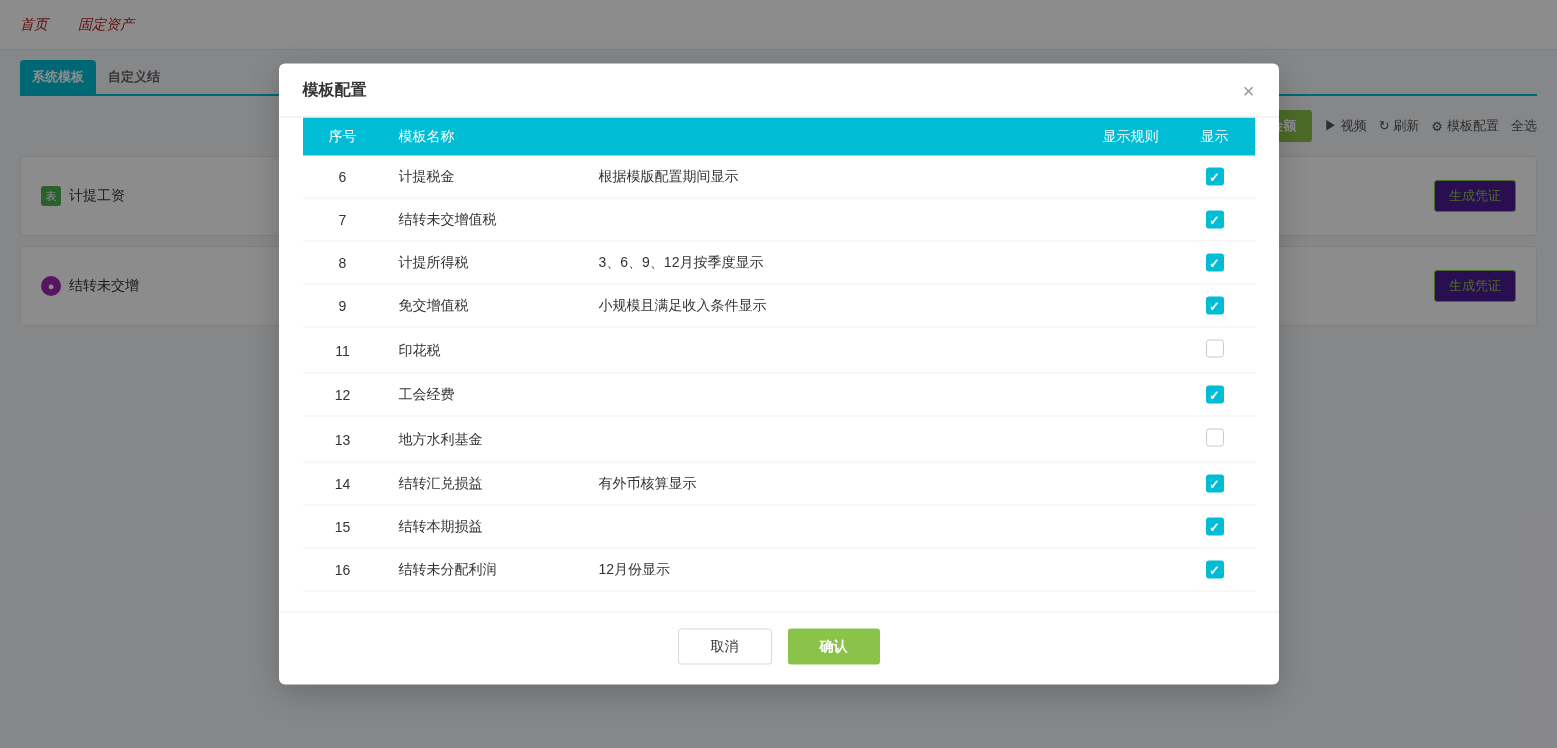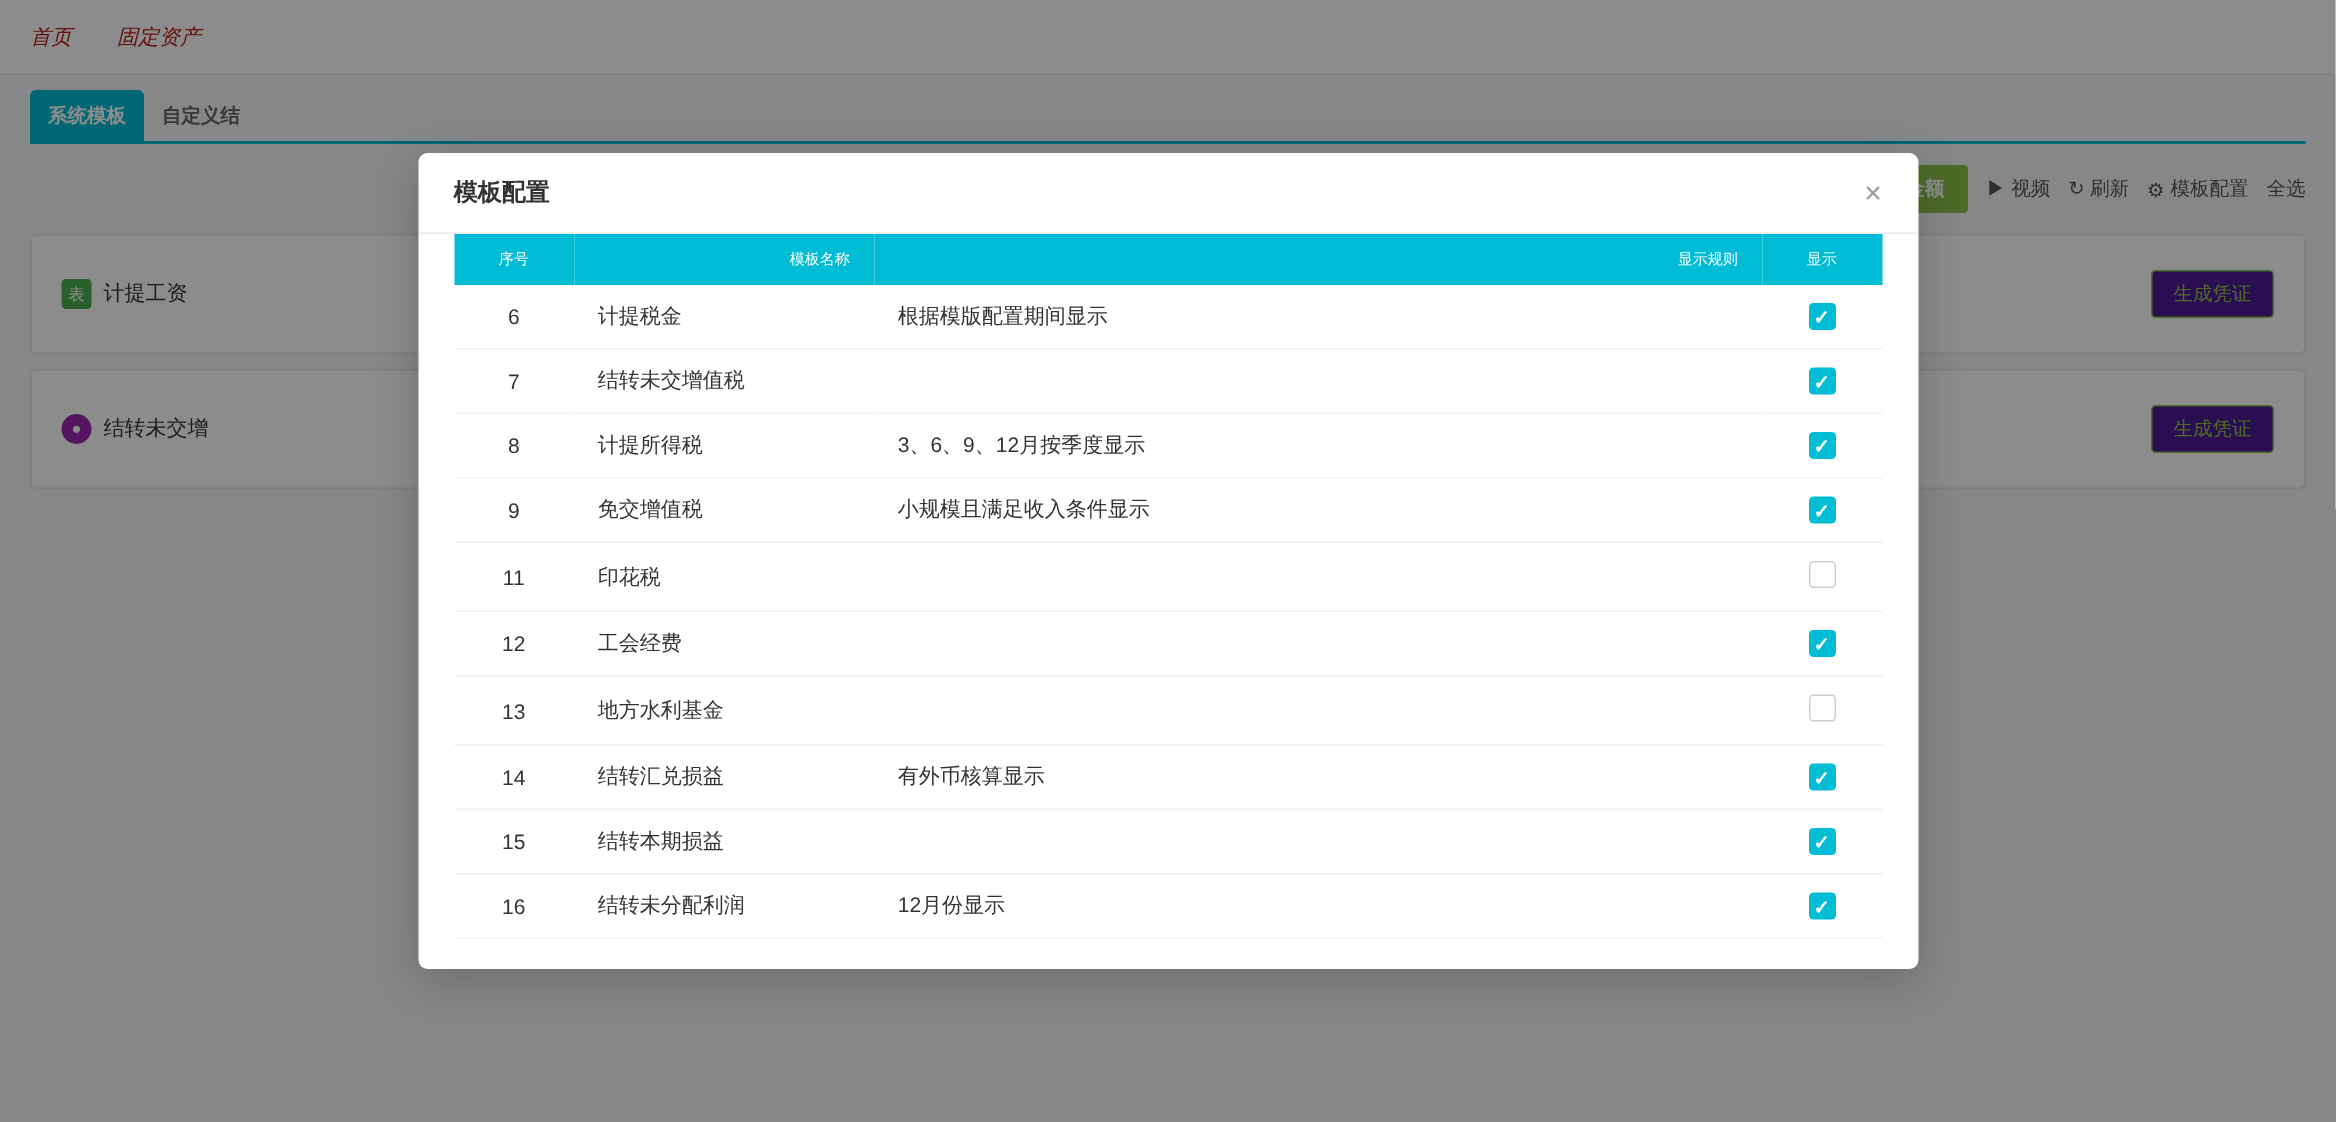--- a/index.html
+++ b/index.html
@@ -208,26 +208,26 @@
 
     
     .config-table {
       width: 100%;
       border-collapse: collapse;
     }
     .config-table thead tr th {
       background: #00bcd4;
       color: #fff;
       padding: 10px 16px;
-      font-size: 10px;
+      font-size: 14px;
       text-align: center;
       font-weight: 500;
     }
     .config-table thead tr th:first-child { text-align: center; width: 80px; }
-    .config-table thead tr th:nth-child(2) { text-align: right; width: 200px; }
+    .config-table thead tr th:nth-child(2) { text-align: left; width: 200px; }
     .config-table thead tr th:nth-child(3) { text-align: right; }
     .config-table thead tr th:last-child { text-align: center; width: 80px; }
 
     .config-table tbody tr {
       border-bottom: 1px solid #f0f0f0;
     }
     .config-table tbody tr td {
       padding: 12px 16px;
       font-size: 14px;
       color: #333;
@@ -445,13 +445,17 @@
           <tr>
             <td>16</td>
             <td>结转未分配利润</td>
             <td>12月份显示</td>
             <td style="text-align: center;"><span class="checkbox-teal"></span></td>
           </tr>
         </tbody>
     </table>
   </div>
 
+  <div class="modal-footer">
+    <button class="btn-cancel">取消</button>
+    <button class="btn-confirm">确认</button>
+  </div>
 </div>
 
 </body></html>

